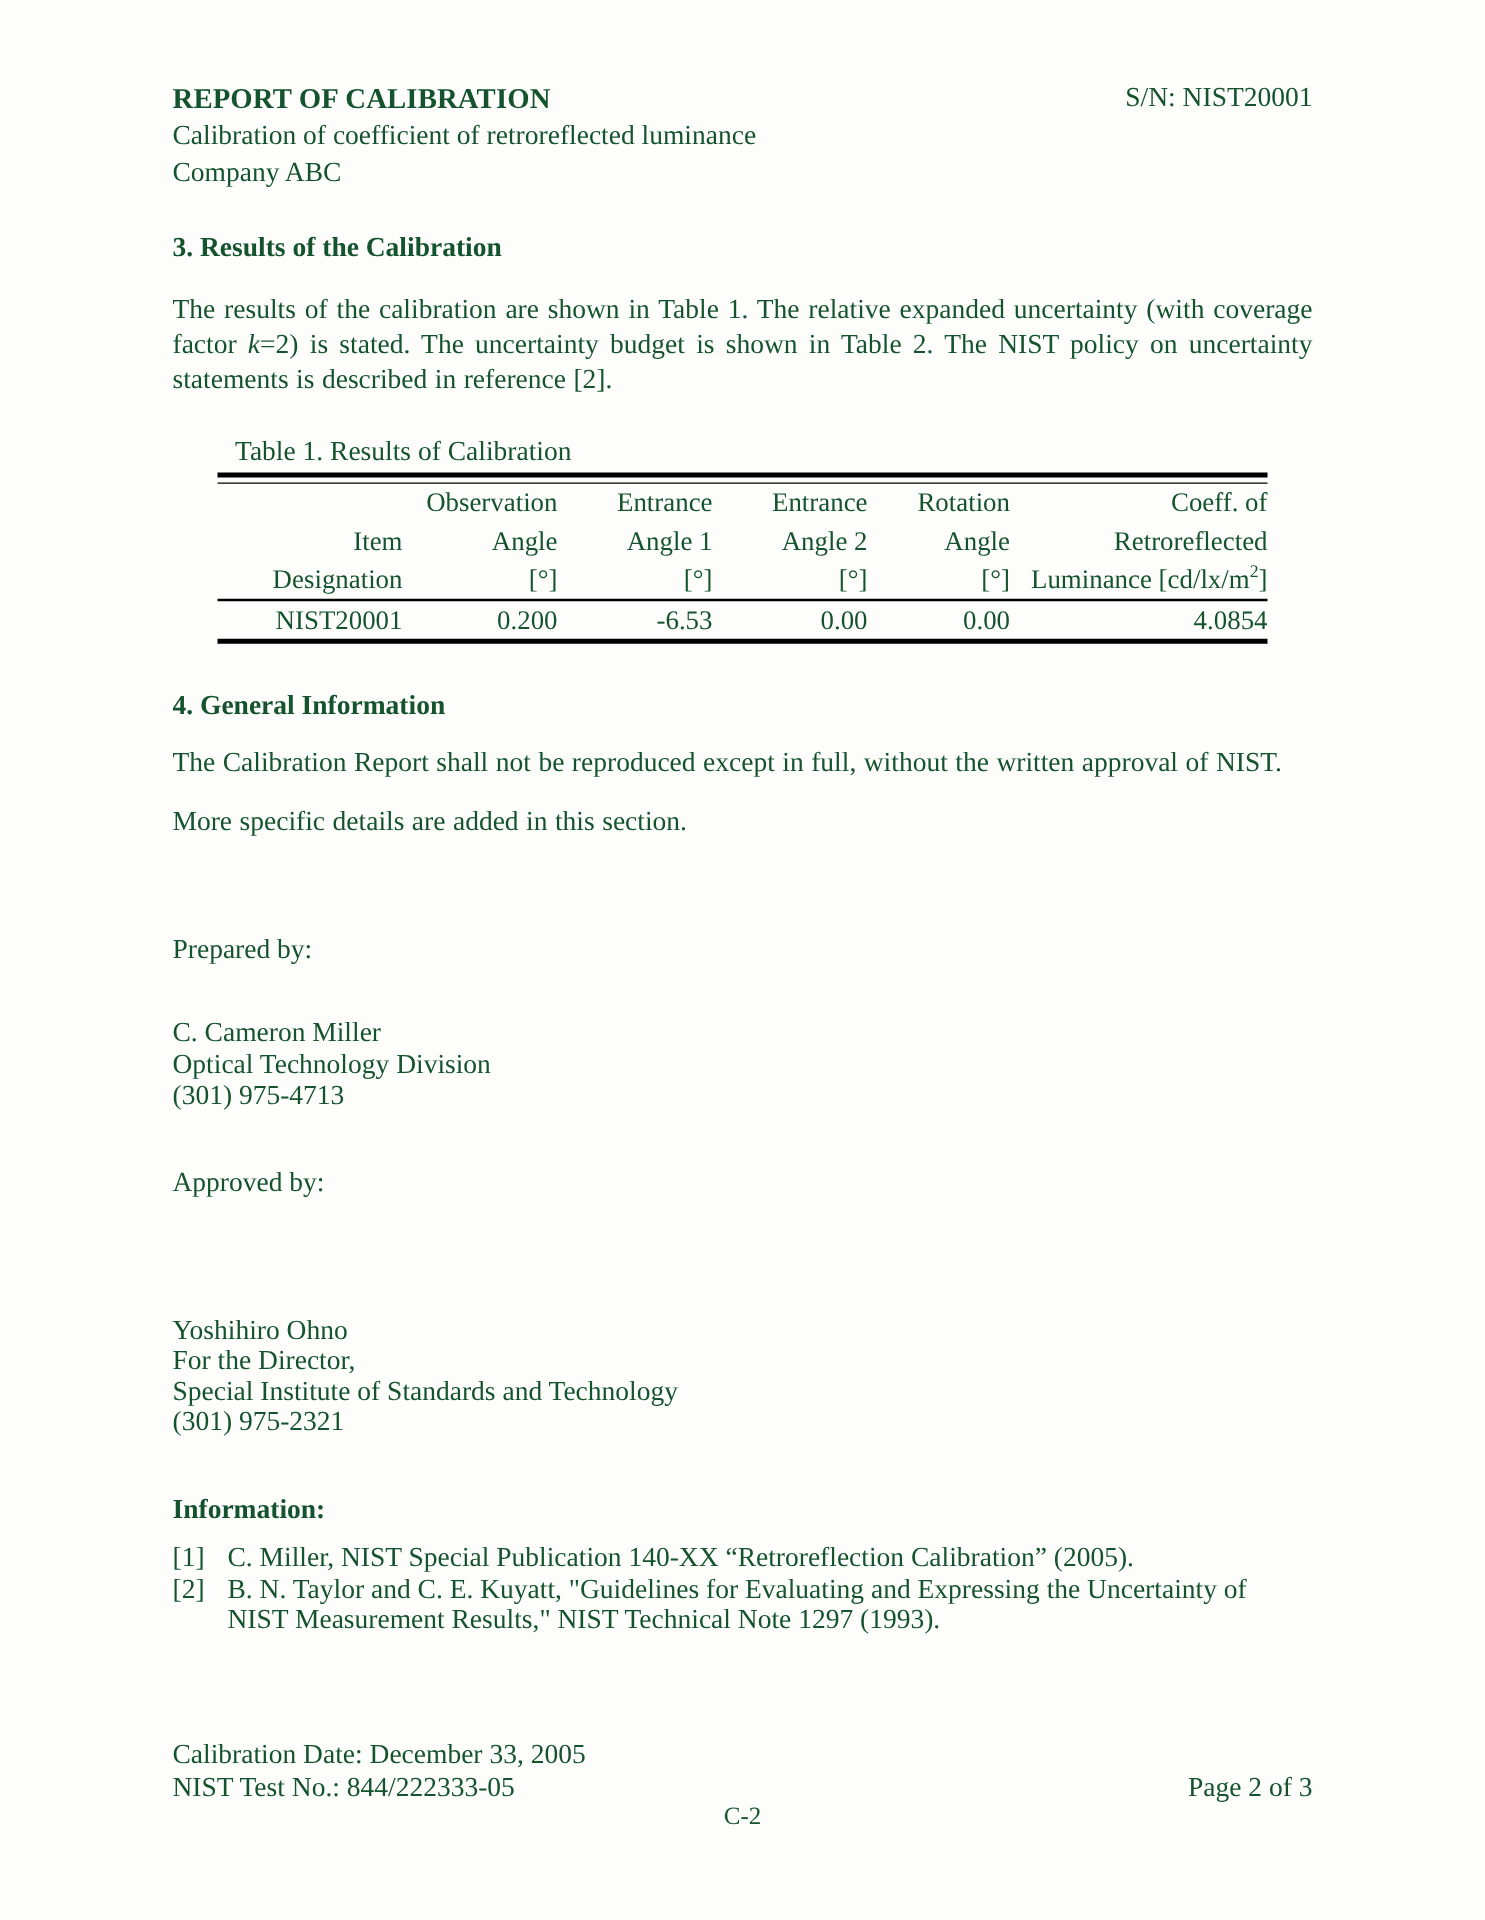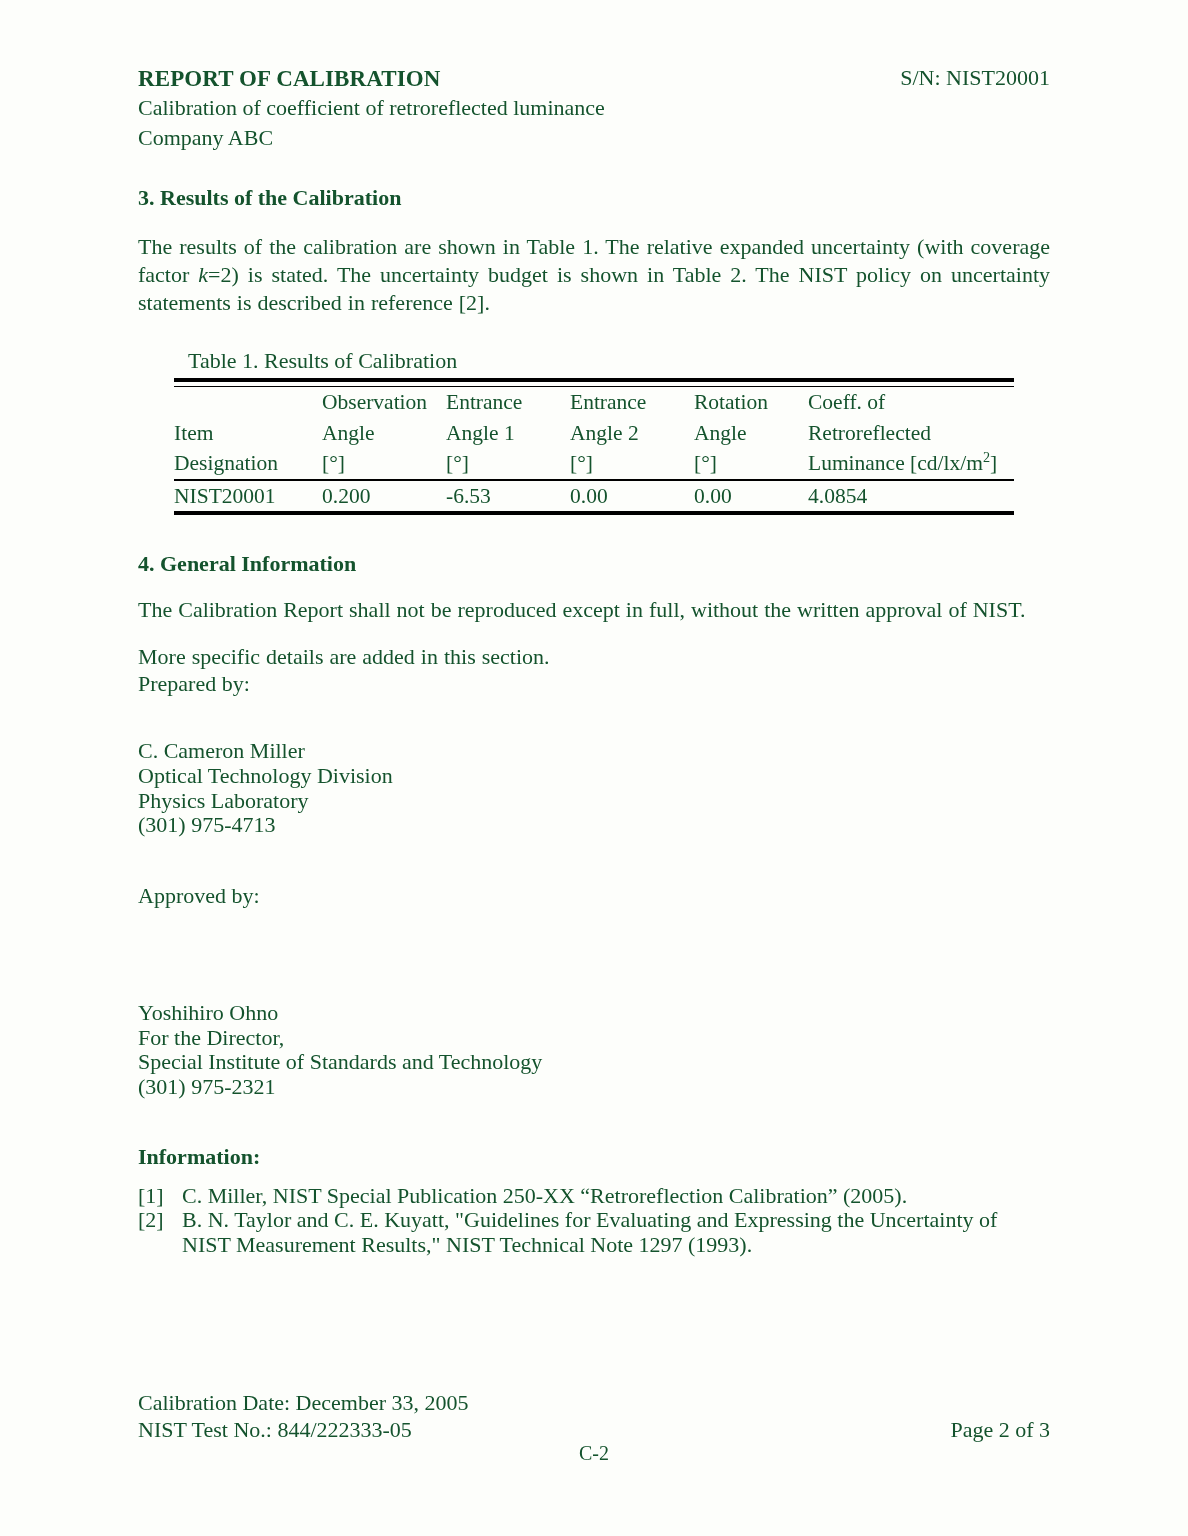--- a/index.html
+++ b/index.html
@@ -83,21 +83,21 @@
   }
   table.results {
     border-collapse: collapse;
     width: 840px;
     font-size: 21.5px;
     table-layout: fixed;
   }
   table.results td, table.results th {
     font-weight: normal;
     padding: 0;
-    text-align: left;
+    text-align: right;
     vertical-align: bottom;
     line-height: 1.42;
   }
   .rule-top {
     border-top: 4px solid #000;
     border-bottom: 1px solid #000;
     height: 4px;
     width: 840px;
   }
   .rule-mid {
@@ -264,41 +264,40 @@
       <div class="rule-bot"></div>
     </div>
 
     <div class="section-heading" style="margin-top:36px">
       <span class="num">4.</span><span>General Information</span>
     </div>
 
     <p class="body" style="margin-top:19px">The Calibration Report shall not be reproduced except in full, without the written approval of NIST.</p>
     <p class="body tight" style="margin-top:18px">More specific details are added in this section.</p>
 
-    <div class="sig-lead" style="">Prepared by:</div>
+    <div class="sig-lead" style="margin-top:75px">Prepared by:</div>
     <div class="sig-block" style="margin-top:42px">
       <div>C. Cameron Miller</div>
       <div>Optical Technology Division</div>
-      <div>Physics Laboratory</div>
       <div>(301) 975-4713</div>
     </div>
 
     <div class="sig-lead" style="margin-top:45px">Approved by:</div>
     <div class="sig-block" style="margin-top:92px">
       <div>Yoshihiro Ohno</div>
       <div>For the Director,</div>
       <div>Special Institute of Standards and Technology</div>
       <div>(301) 975-2321</div>
     </div>
 
     <div class="refs-heading" style="margin-top:44px">Information:</div>
     <div class="ref-list">
       <div class="ref-item">
         <div class="ref-num">[1]</div>
-        <div class="ref-text">C. Miller, NIST Special Publication 250-XX “Retroreflection Calibration” (2005).</div>
+        <div class="ref-text">C. Miller, NIST Special Publication 140-XX “Retroreflection Calibration” (2005).</div>
       </div>
       <div class="ref-item">
         <div class="ref-num">[2]</div>
         <div class="ref-text">B. N. Taylor and C. E. Kuyatt, "Guidelines for Evaluating and Expressing the Uncertainty of NIST Measurement Results," NIST Technical Note 1297 (1993).</div>
       </div>
     </div>
 
   </div>
 
   <div class="footer">

